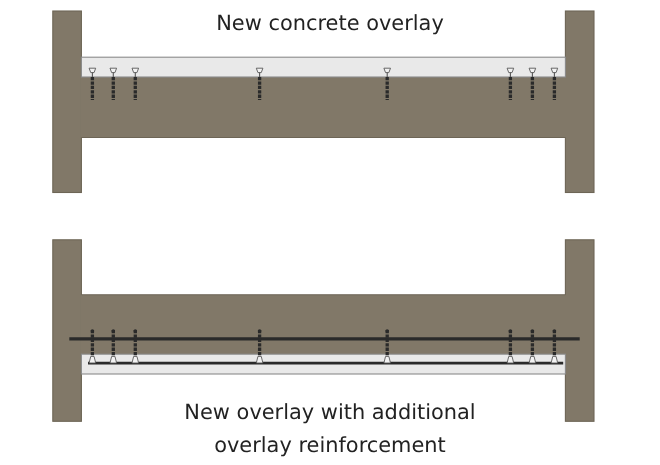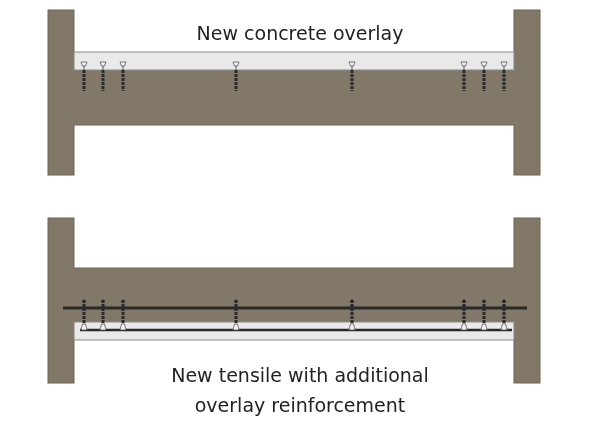--- a/index.html
+++ b/index.html
@@ -3,21 +3,21 @@
   <meta charset="utf-8">
   <style>
     html, body { margin: 0; padding: 0; background: #ffffff; }
     body { width: 600px; height: 423px; position: relative; overflow: hidden; font-family: "DejaVu Sans", sans-serif; }
     .caption { position: absolute; left: 0; width: 600px; text-align: center; color: #222222; font-size: 19px; line-height: 23px; }
     svg { position: absolute; left: 0; top: 0; }
   </style>
 </head>
 <body>
 
-<div class="caption" style="top:22px;">New concrete overlay</div>
+<div class="caption" style="top:10px;">New concrete overlay</div>
 
 <svg width="600" height="423" viewBox="0 0 600 423">
 
   <g>
     <rect x="48" y="10" width="26" height="165" fill="#817868" stroke="#6d6556" stroke-width="1"></rect>
     <rect x="514" y="10" width="26" height="165" fill="#817868" stroke="#6d6556" stroke-width="1"></rect>
     <rect x="73" y="70" width="442" height="55" fill="#817868"></rect>
     <line x1="74" y1="125" x2="514" y2="125" stroke="#6d6556" stroke-width="1"></line>
     <rect x="74" y="52" width="440" height="18" fill="#e9e9e9" stroke="#8a8a8a" stroke-width="1"></rect>
   </g>
@@ -110,14 +110,14 @@
         <path d="M482.5,324 L485.5,324 L487,330 L481,330 Z" fill="#f2f2f2" stroke="#555" stroke-width="0.8"></path>
       </g>
       <g>
         <line x1="504" y1="300" x2="504" y2="324" stroke="#2a2a2a" stroke-width="3" stroke-dasharray="3,1"></line>
         <circle cx="504" cy="301" r="1.6" fill="#2a2a2a"></circle>
         <path d="M502.5,324 L505.5,324 L507,330 L501,330 Z" fill="#f2f2f2" stroke="#555" stroke-width="0.8"></path>
       </g>
     </g>
 </svg>
 
-<div class="caption" style="top:364px;">New tensile with additional</div>
+<div class="caption" style="top:364px;">New overlay with additional</div>
 <div class="caption" style="top:394px;">overlay reinforcement</div>
 
 </body></html>

